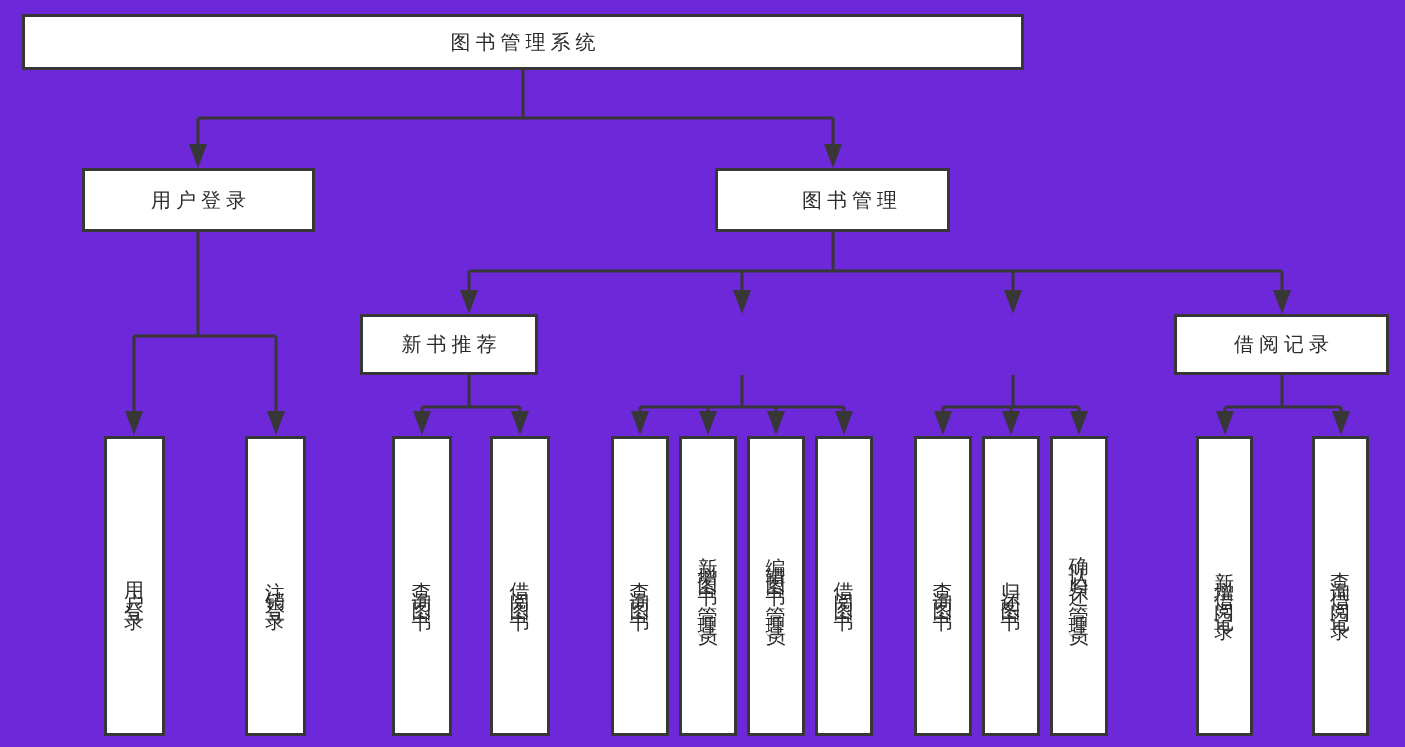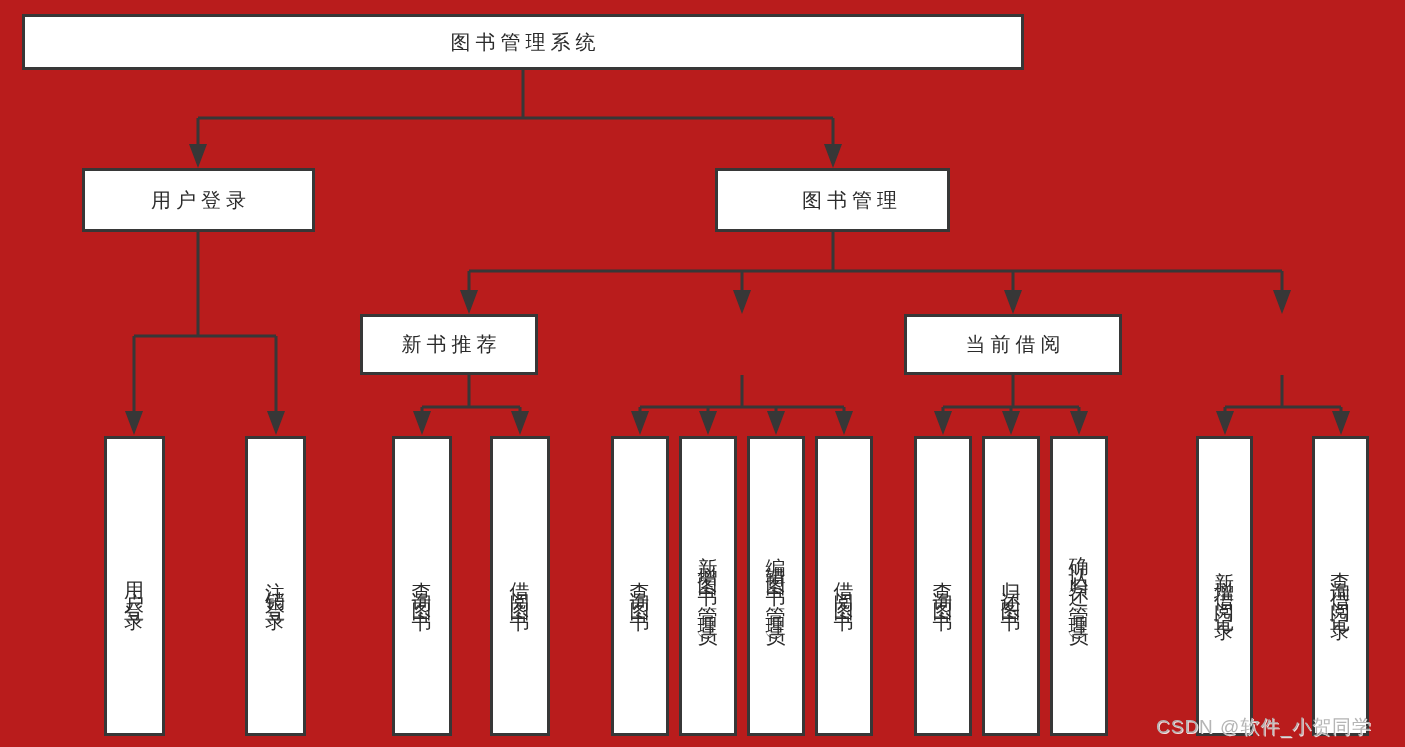--- a/index.html
+++ b/index.html
@@ -1,19 +1,19 @@
 <!DOCTYPE html>
 <html><head>
 <meta charset="utf-8">
 <style>
   html,body{margin:0;padding:0;background:#ffffff;}
   #canvas{
     position:relative;
     width:1405px;height:747px;
-    background:#b91c1c;
+    background:#6d28d9;
     font-family:"Liberation Sans", sans-serif;
     overflow:hidden;
   }
   #connectors{position:absolute;left:0;top:0;z-index:0;}
   .node{
     position:absolute;
     box-sizing:border-box;
     background:#ffffff;
     border:3px solid #373737;
     display:flex;align-items:center;justify-content:center;
@@ -93,22 +93,22 @@
   <div class="node h-node" style="left:82px;top:168px;width:233px;height:64px;">
     <span class="lbl">用户登录</span>
   </div>
   <div class="node h-node" style="left:715px;top:168px;width:235px;height:64px;padding-left:34px;">
     <span class="lbl">图书管理</span>
   </div>
 
   <div class="node h-node" style="left:360px;top:314px;width:178px;height:61px;">
     <span class="lbl">新书推荐</span>
   </div>
-  <div class="node h-node" style="left:904px;top:314px;width:218px;height:61px;">
-    <span class="lbl">当前借阅</span>
+  <div class="node h-node" style="left:1174px;top:314px;width:215px;height:61px;">
+    <span class="lbl">借阅记录</span>
   </div>
 
   <div class="node leaf" style="left:104px;top:436px;width:61px;height:300px;">
     <span class="lbl">用户登录</span>
   </div>
   <div class="node leaf" style="left:245px;top:436px;width:61px;height:300px;">
     <span class="lbl">注销登录</span>
   </div>
 
   <div class="node leaf" style="left:392px;top:436px;width:60px;height:300px;">
@@ -141,15 +141,14 @@
     <span class="lbl">确认归还（管理员）</span>
   </div>
 
   <div class="node leaf" style="left:1196px;top:436px;width:57px;height:300px;">
     <span class="lbl">新增借阅记录</span>
   </div>
   <div class="node leaf" style="left:1312px;top:436px;width:57px;height:300px;">
     <span class="lbl">查询借阅记录</span>
   </div>
 
-  <div class="watermark">CSDN @软件_小贺同学</div>
 
 </div>
 
 </body></html>

